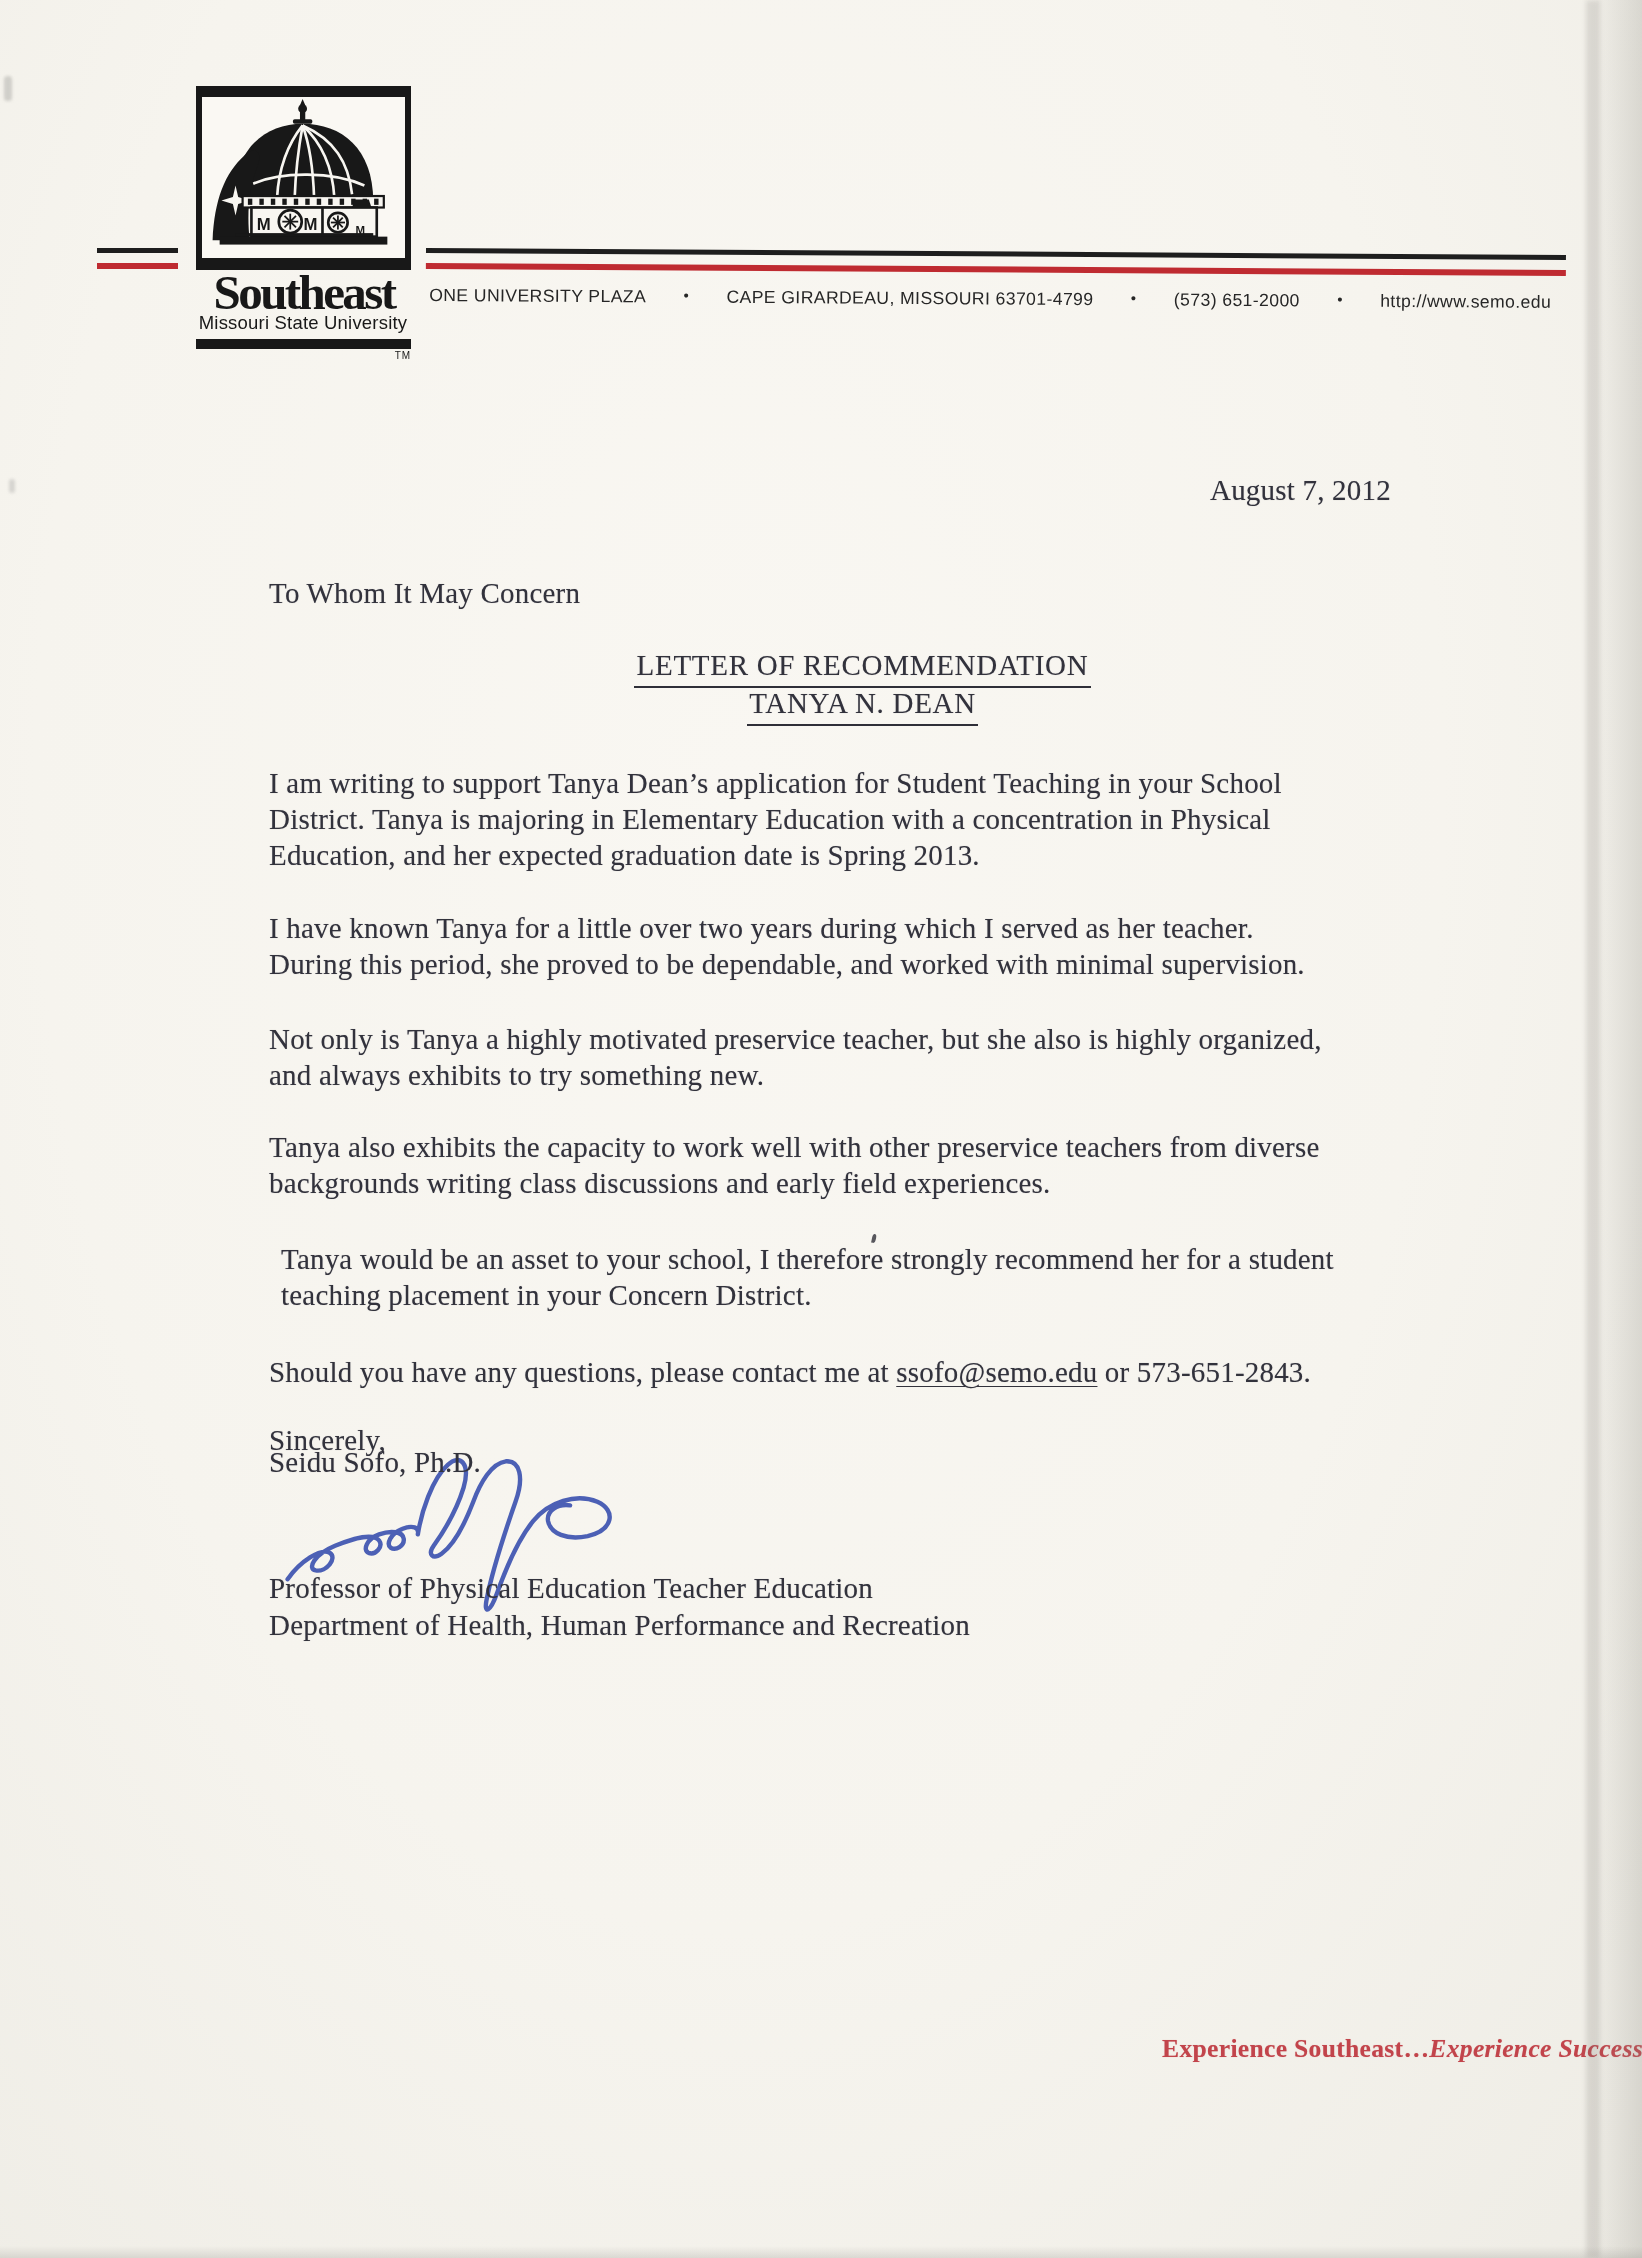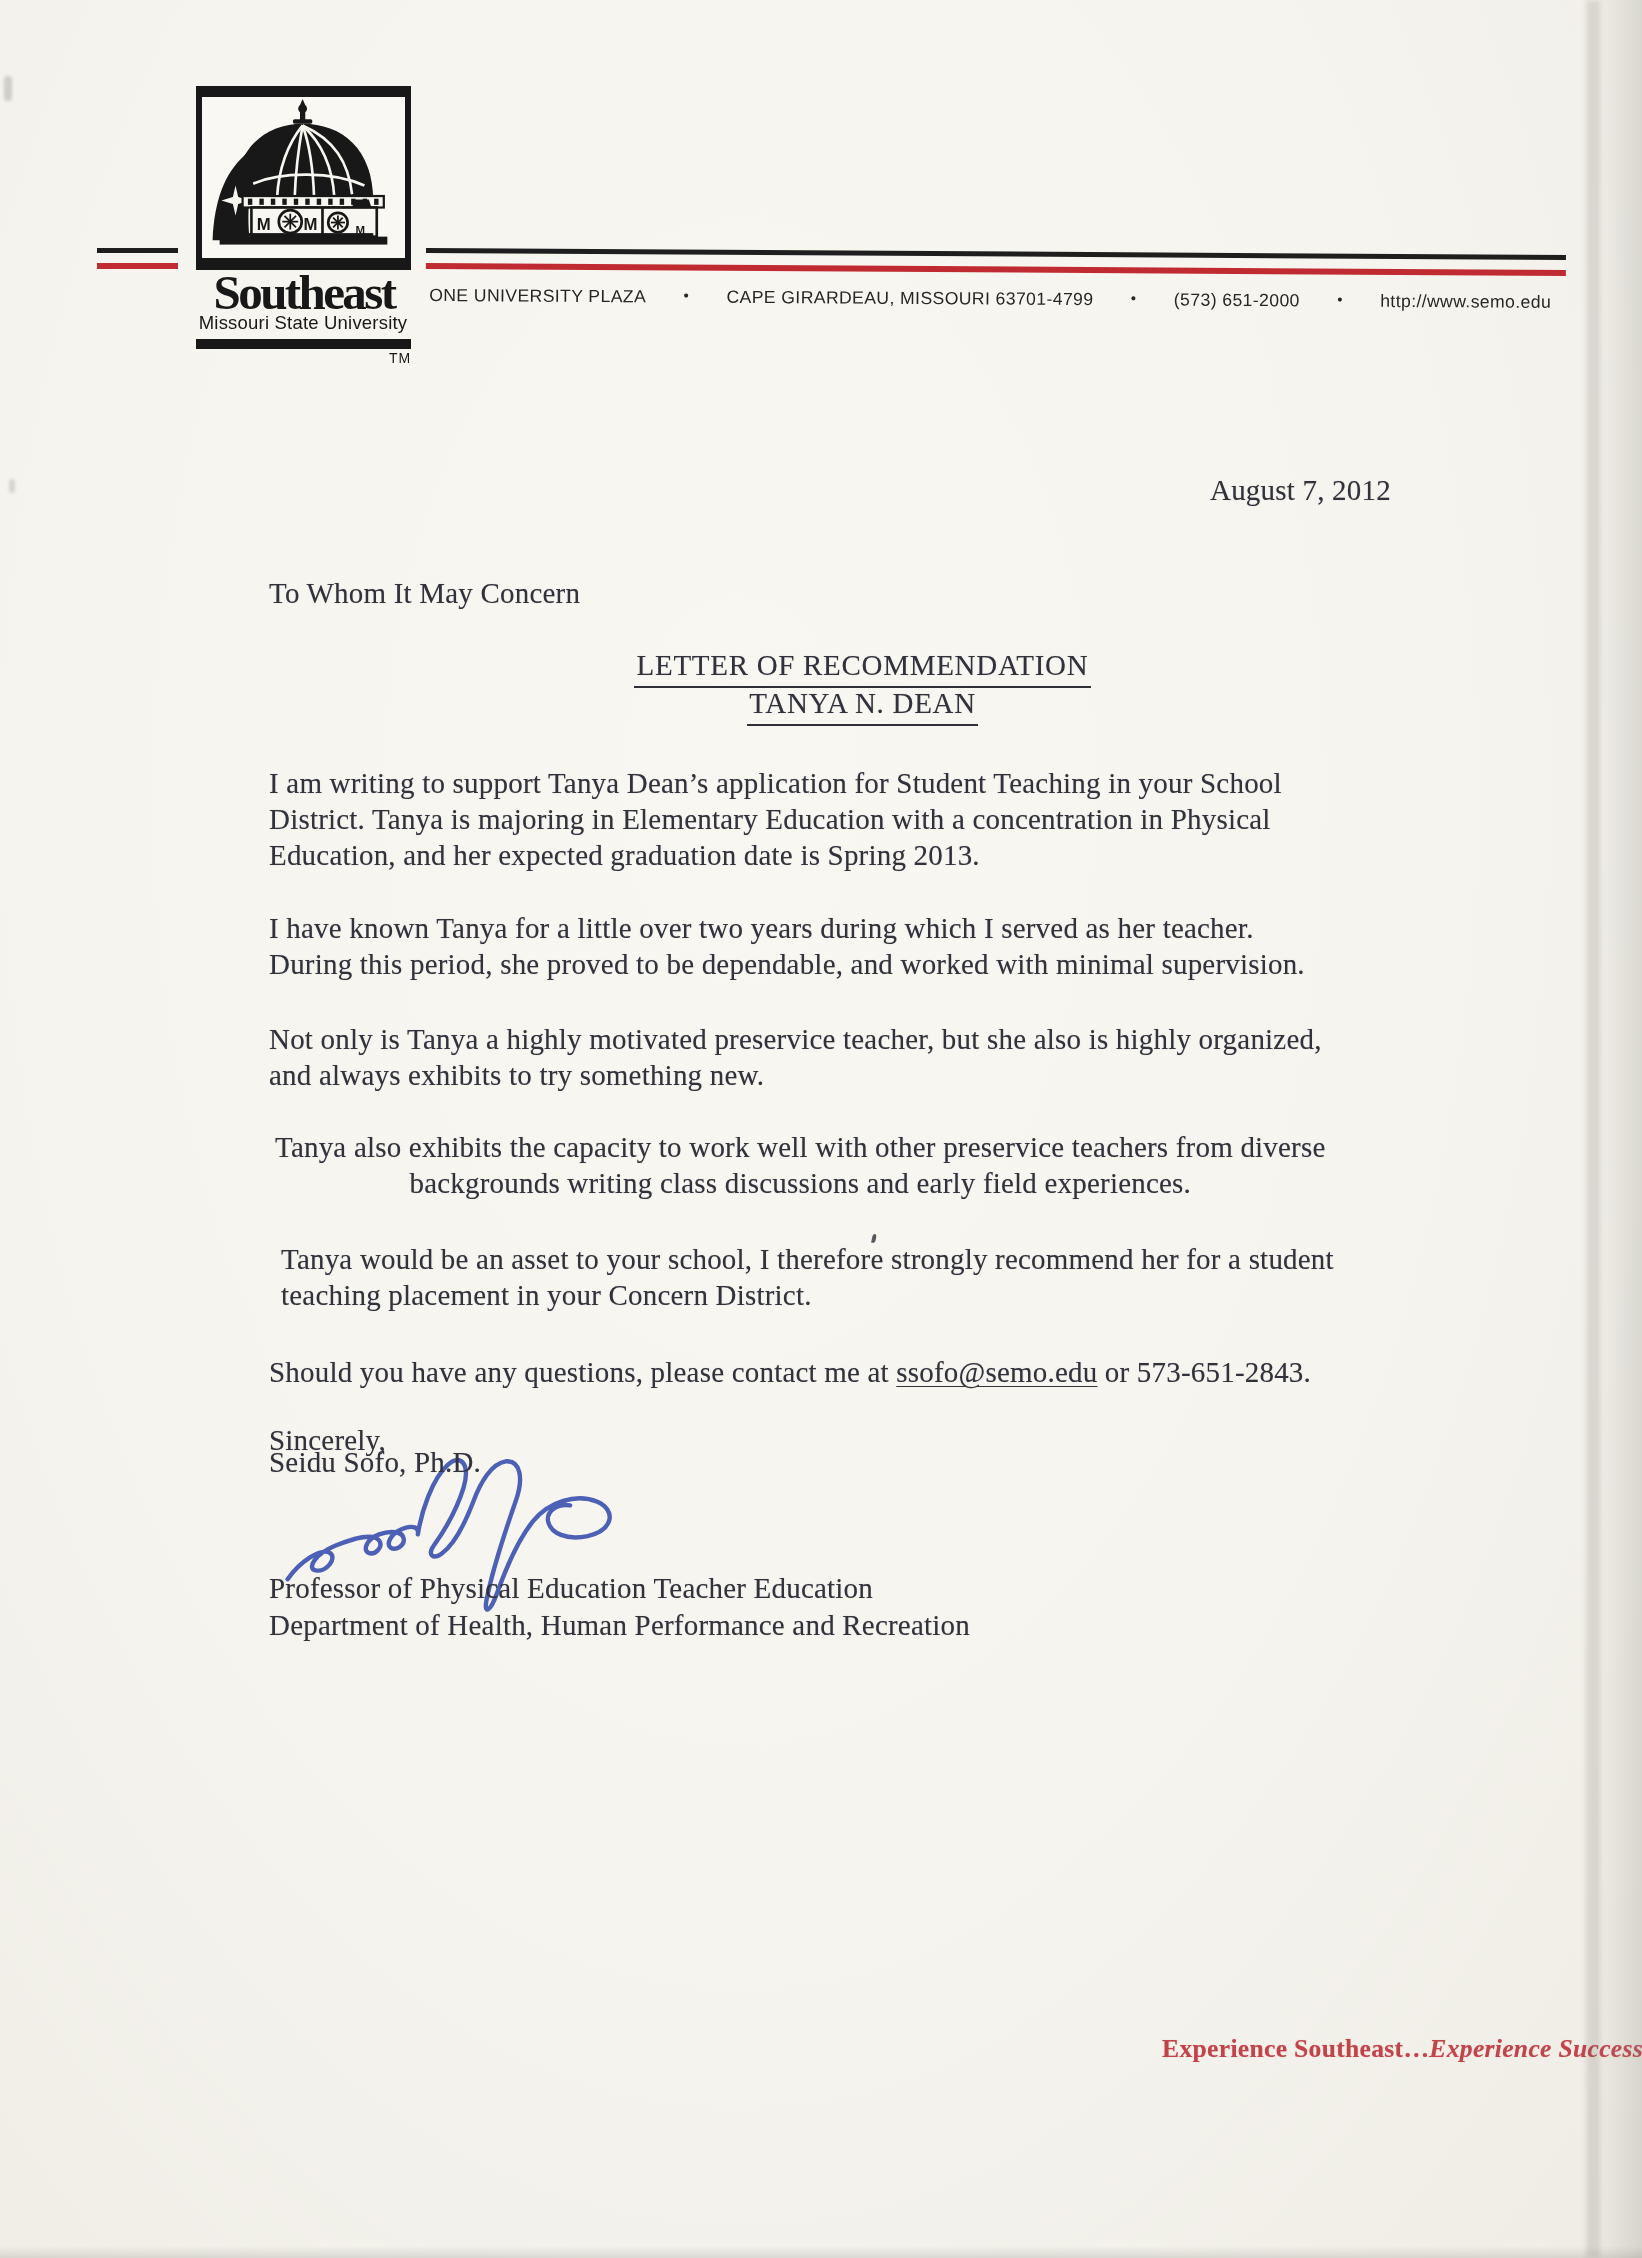--- a/index.html
+++ b/index.html
@@ -24,21 +24,21 @@
     letter-spacing:-2.6px;color:#181818;white-space:nowrap;
   }
   .missouri{
     left:192px;top:314px;width:222px;text-align:center;line-height:1;
     font-family:"Liberation Sans", sans-serif;font-size:18.5px;letter-spacing:0.2px;
     color:#181818;white-space:nowrap;
   }
   .logo-bar{left:196px;top:339px;width:215px;height:9.7px;background:#181818;}
   .tm{
     left:196px;top:350px;width:215px;text-align:right;
-    font-family:"Liberation Sans", sans-serif;font-size:14px;letter-spacing:0.9px;color:#181818;
+    font-family:"Liberation Sans", sans-serif;font-size:10px;letter-spacing:0.9px;color:#181818;
   }
   .hline{height:5.3px;background:#1e1e1e;}
   .hline.red{background:#bf2b31;height:6.2px;}
   .left-line-black{left:97px;top:248px;width:81px;}
   .left-line-red{left:97px;top:263px;width:81px;}
   .right-group{left:426px;top:248px;width:1140px;transform:rotate(0.35deg);transform-origin:top left;}
   .right-group .hline{position:absolute;left:0;width:100%;}
   .rg-black{top:0;}
   .rg-red{top:15px;}
   .address{
@@ -56,21 +56,21 @@
   .salutation{left:269px;top:575px;}
   .title-wrap{left:269px;width:1178px;text-align:center;letter-spacing:0.7px;}
   .title1{top:647px;}
   .title2{top:685px;}
   .title-underline{
     display:inline-block;border-bottom:2.2px solid #2f2f38;padding:0 2.6px 2.6px 2.6px;margin-left:9px;
   }
   .p1{left:269px;top:765px;}
   .p2{left:269px;top:910px;}
   .p3{left:269px;top:1021px;}
-  .p4{left:275px;top:1129px;text-align:center;}
+  .p4{left:269px;top:1129px;}
   .p5{left:269px;top:1241px;margin-left:12px;}
   .p6{left:269px;top:1354px;white-space:pre;}
   .email{text-decoration:underline;text-decoration-thickness:1.3px;text-underline-offset:3.5px;}
   .closing{left:269px;top:1422px;}
   .sig-svg{left:273px;top:1449px;width:353px;height:176px;pointer-events:none;}
   .signer1{left:269px;top:1444px;}
   .signer2{left:269px;top:1570px;}
   .signer3{left:269px;top:1607px;}
 
   

